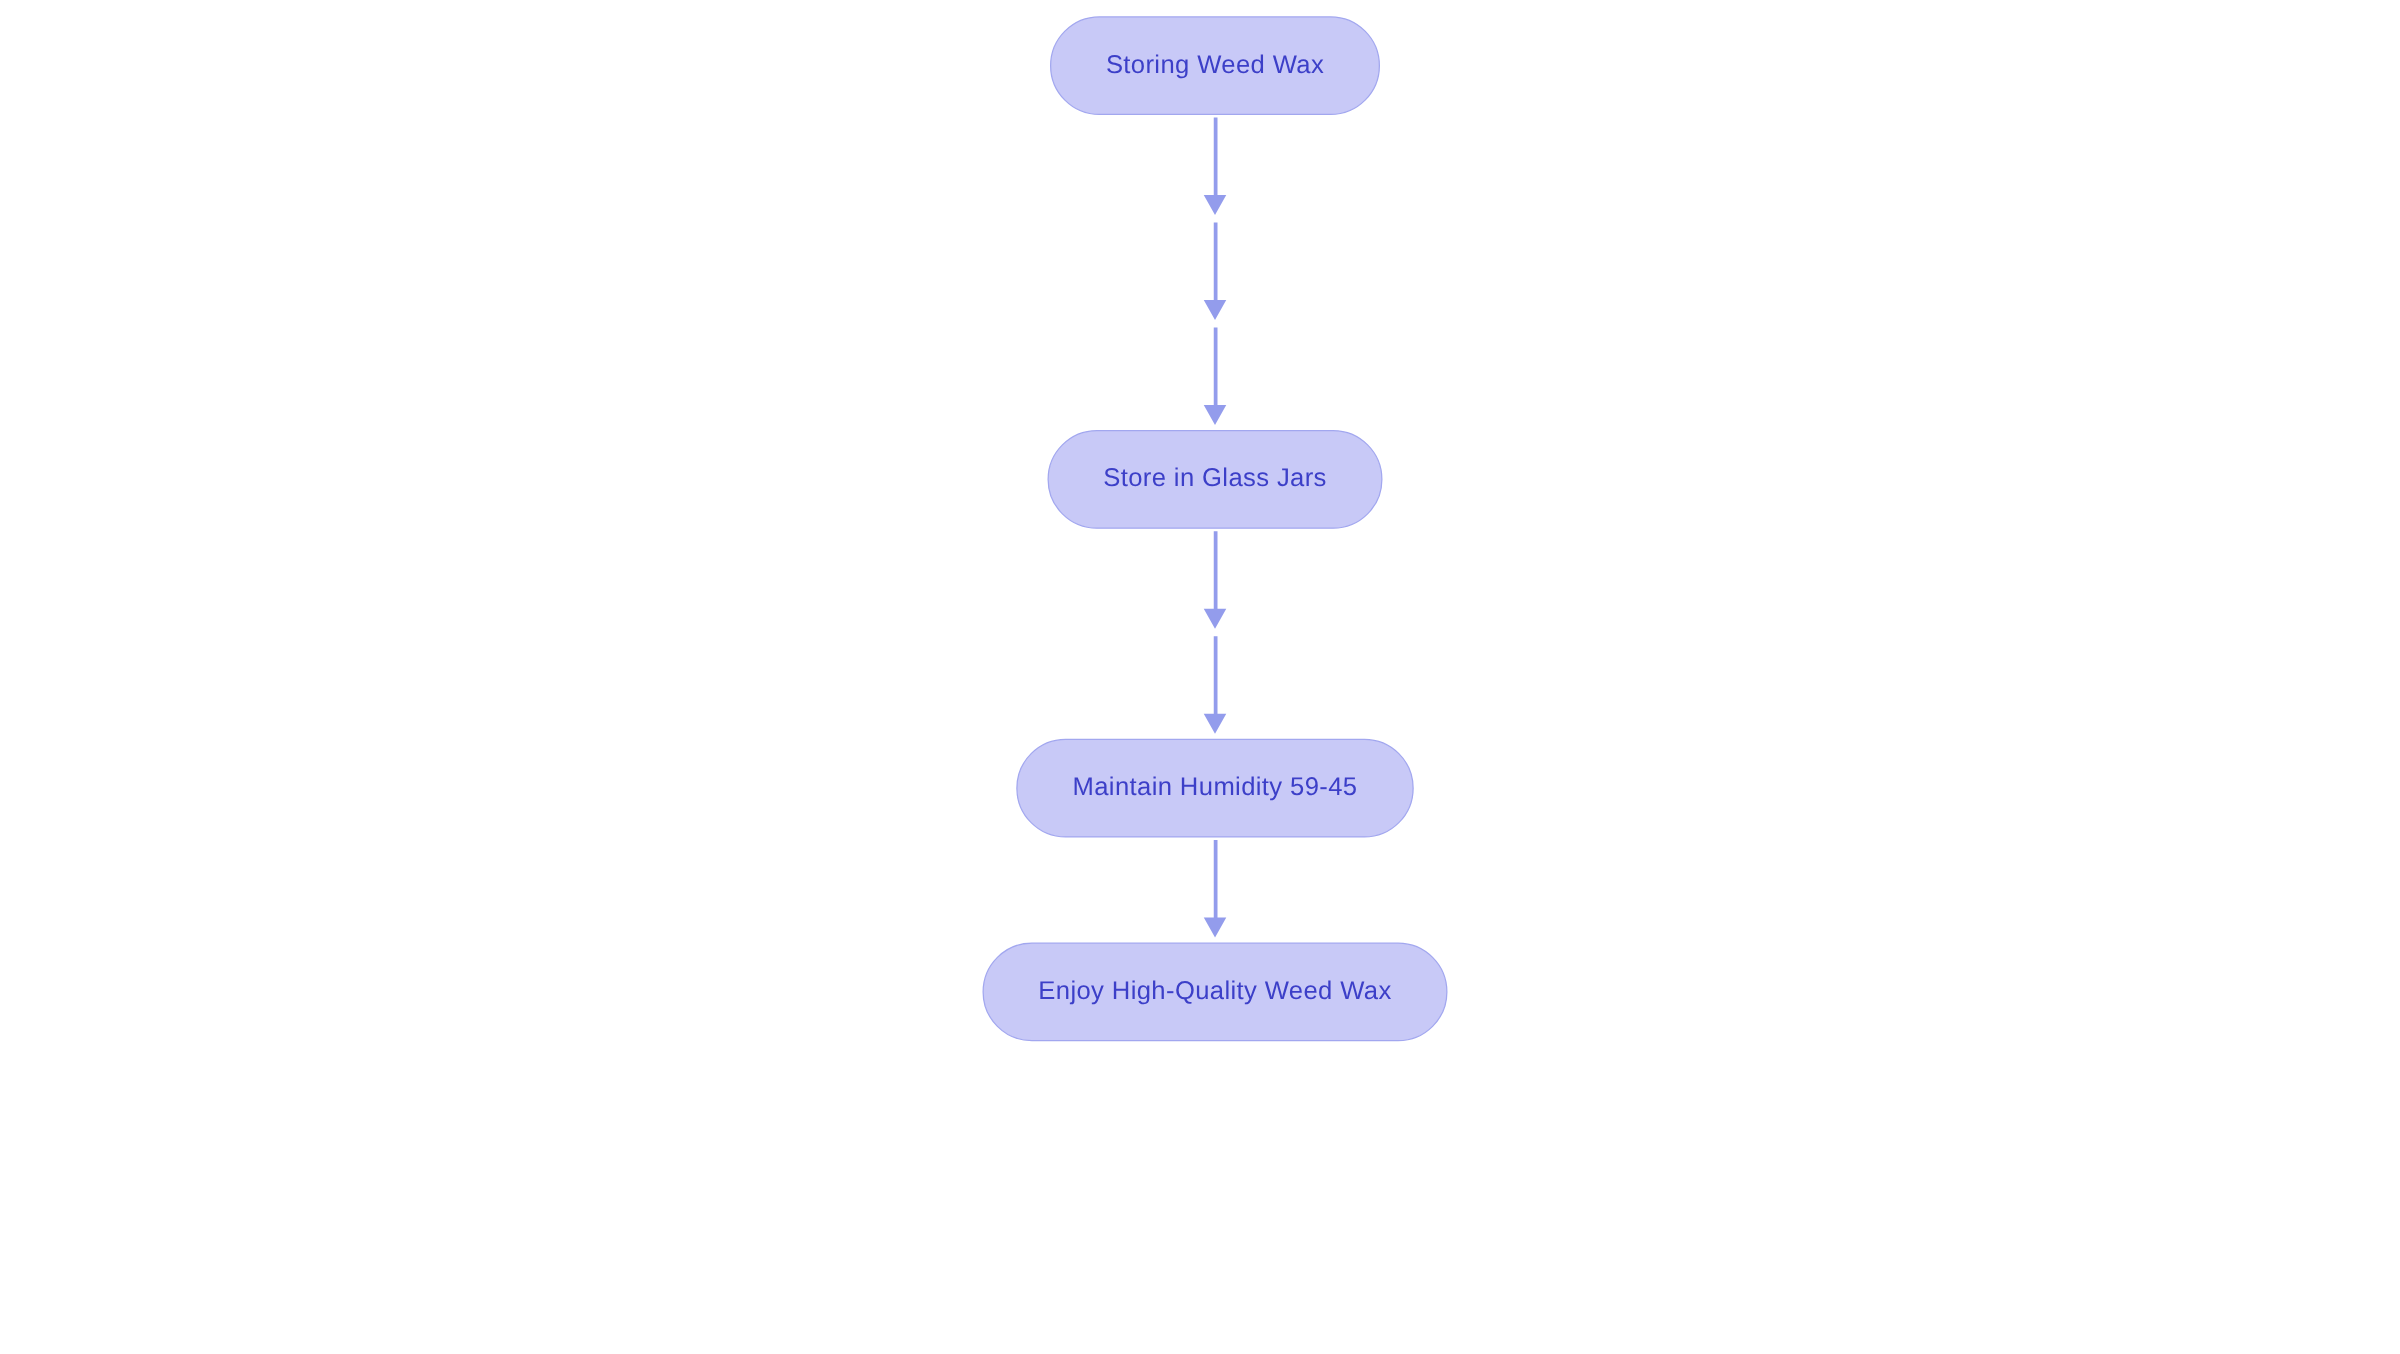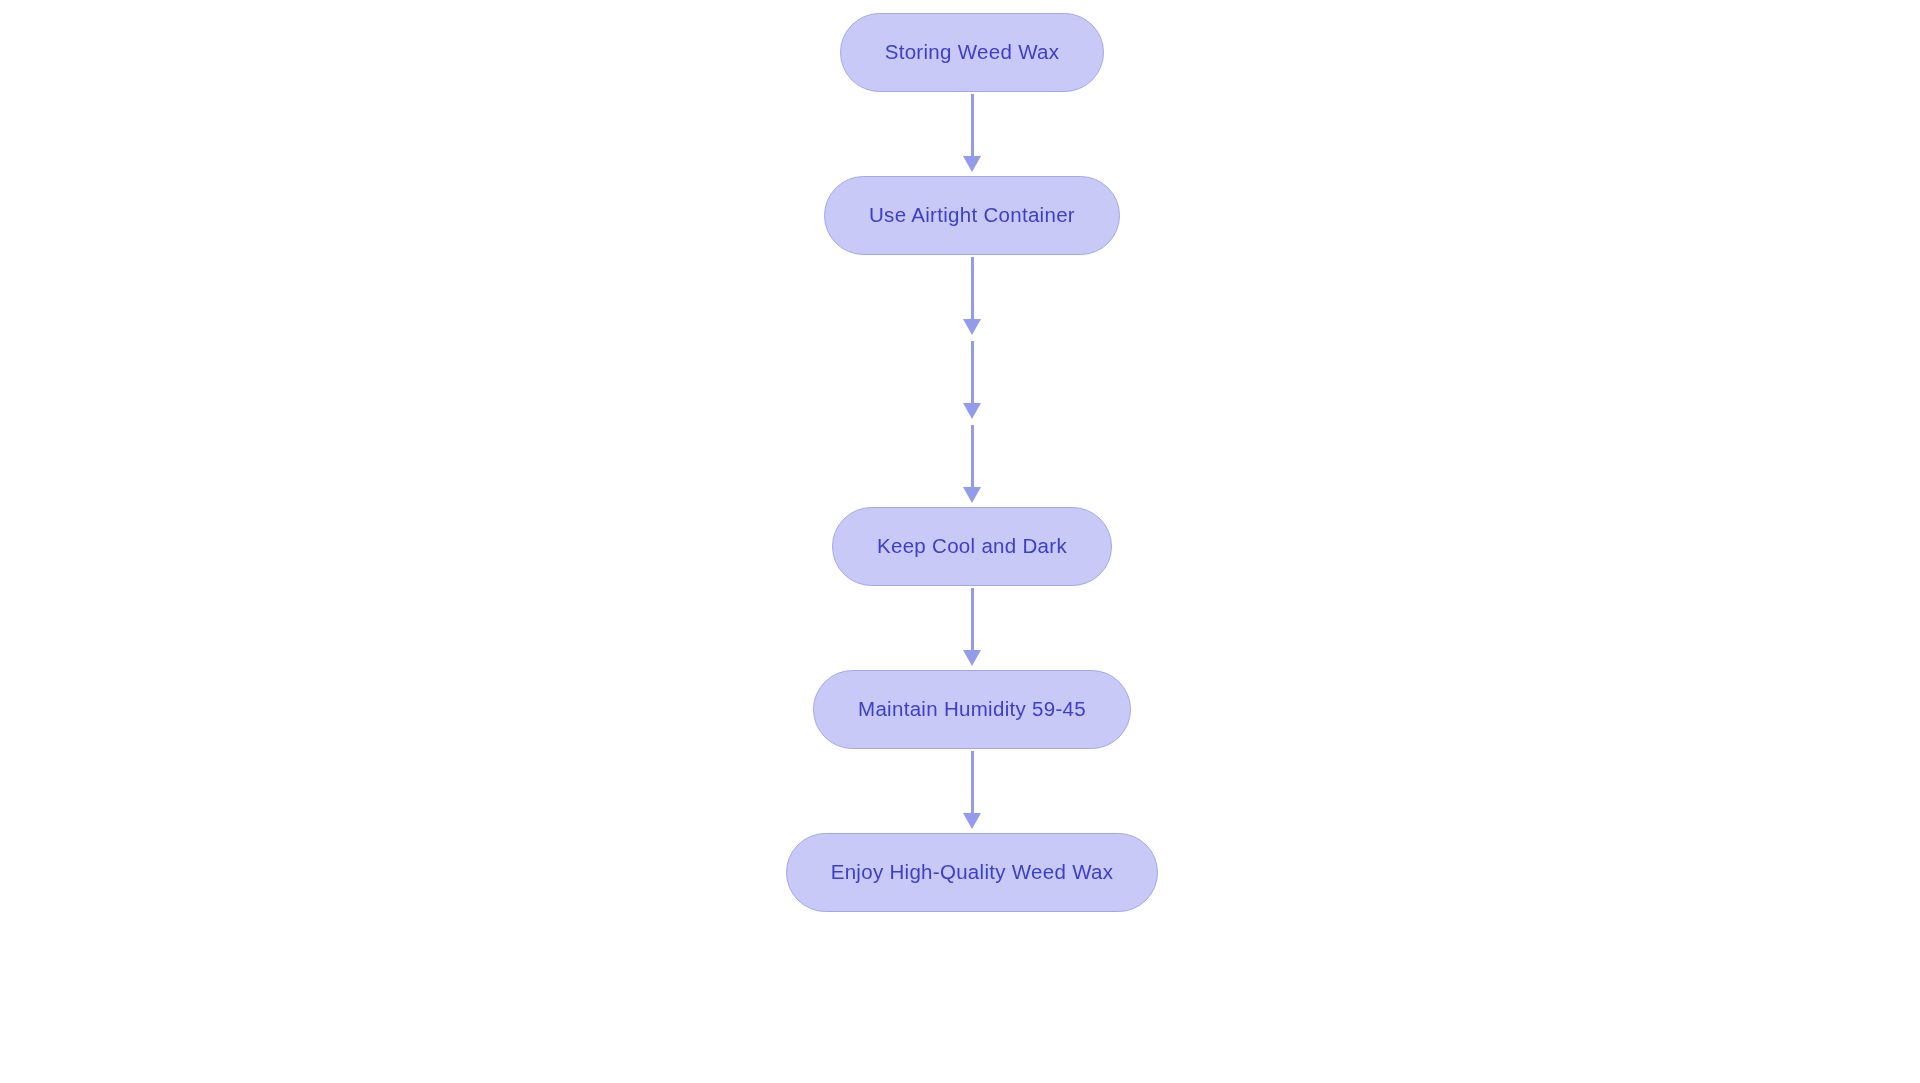--- a/index.html
+++ b/index.html
@@ -74,44 +74,41 @@
   <div id="flow">
   <div class="node">
     <span class="node-label">Storing Weed Wax</span>
   </div>
 
   <div class="arrow">
     <div class="arrow-shaft"></div>
     <div class="arrow-head"></div>
   </div>
 
-  <div class="node">
-    <span class="node-label">Use Airtight Container</span>
-  </div>
-
-  <div class="arrow">
-    <div class="arrow-shaft"></div>
-    <div class="arrow-head"></div>
-  </div>
-
 
   <div class="arrow">
     <div class="arrow-shaft"></div>
     <div class="arrow-head"></div>
   </div>
 
 
   <div class="arrow">
     <div class="arrow-shaft"></div>
     <div class="arrow-head"></div>
   </div>
 
   <div class="node">
-    <span class="node-label">Keep Cool and Dark</span>
+    <span class="node-label">Store in Glass Jars</span>
   </div>
+
+  <div class="arrow">
+    <div class="arrow-shaft"></div>
+    <div class="arrow-head"></div>
+  </div>
+
 
   <div class="arrow">
     <div class="arrow-shaft"></div>
     <div class="arrow-head"></div>
   </div>
 
   <div class="node">
     <span class="node-label">Maintain Humidity 59-45</span>
   </div>
 

